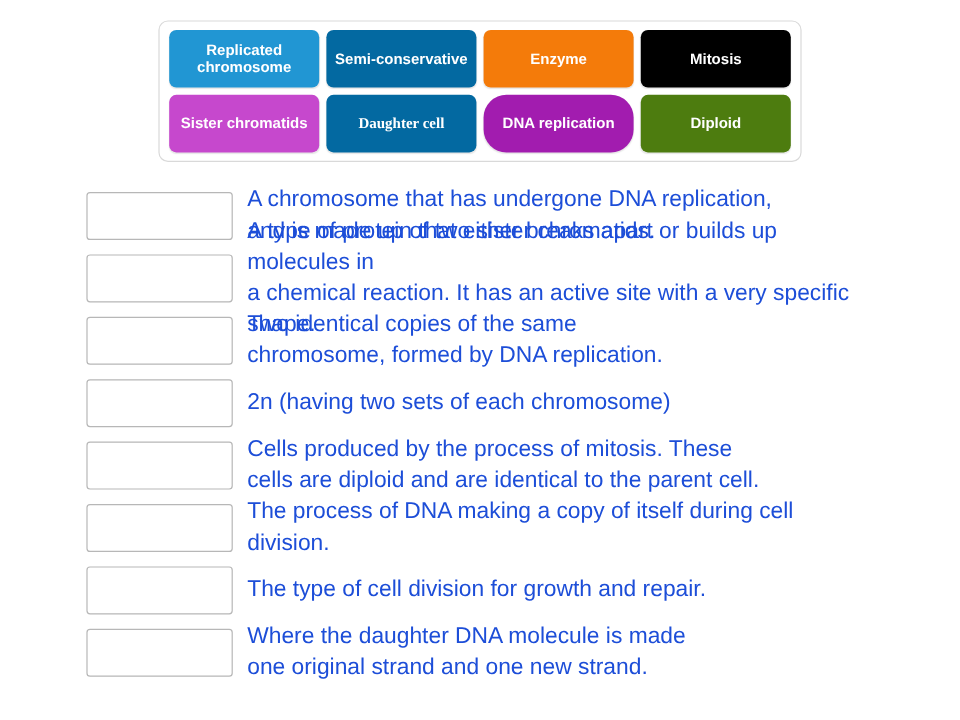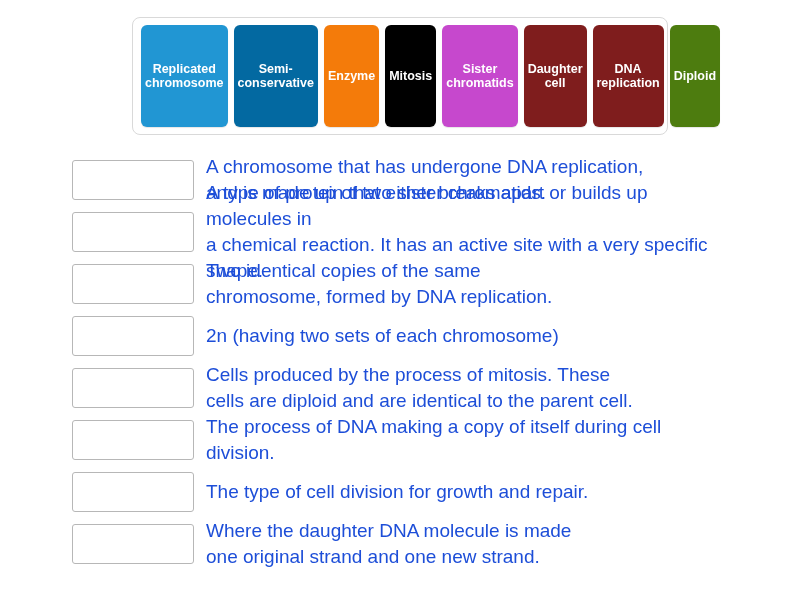--- a/index.html
+++ b/index.html
@@ -25,21 +25,21 @@
     left: 132px;
     top: 17px;
     width: 536px;
     height: 118px;
     box-sizing: border-box;
     border: 1px solid #d9d9d9;
     border-radius: 8px;
     background: #ffffff;
     padding: 7px 8px;
     display: flex;
-    flex-direction: row;
+    flex-direction: column;
     gap: 6px;
   }
 
   .tiles-row {
     display: flex;
     gap: 6px;
     flex: 1 1 0;
   }
 
   .tile {
@@ -105,22 +105,22 @@
   <div class="tiles-panel">
     <div class="tiles-row">
       <div class="tile" style="background: rgb(33, 150, 211);">Replicated
 chromosome</div>
       <div class="tile" style="background: #0369a1;">Semi-conservative</div>
       <div class="tile" style="background: rgb(244, 123, 10); text-align: center;">Enzyme</div>
       <div class="tile" style="background: #000000;">Mitosis</div>
     </div>
     <div class="tiles-row">
       <div class="tile" style="background: rgb(198, 72, 205);">Sister chromatids</div>
-      <div class="tile" style="background: #7f1d1d;">Daughter cell</div>
-      <div class="tile" style="background: #7f1d1d;">DNA replication</div>
+      <div class="tile" style="background: #0369a1; font-family: Liberation Serif, serif;">Daughter cell</div>
+      <div class="tile" style="background: #a21caf; border-radius: 19px;">DNA replication</div>
       <div class="tile" style="background: #4d7c0f;">Diploid</div>
     </div>
   </div>
 
   <div class="rows">
 
     <div class="row">
       <div class="dropzone"></div>
       <div class="definition">A chromosome that has undergone DNA replication,
 and is made up of two sister chromatids.</div>

